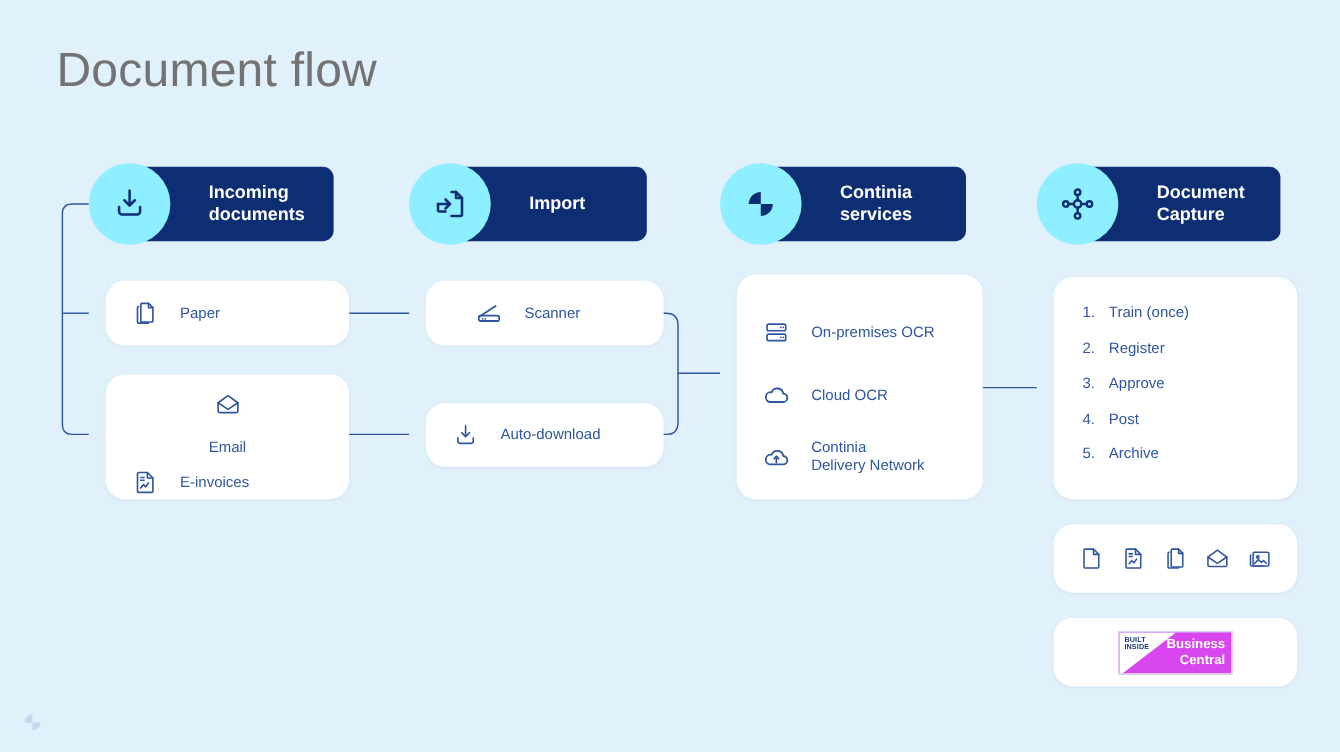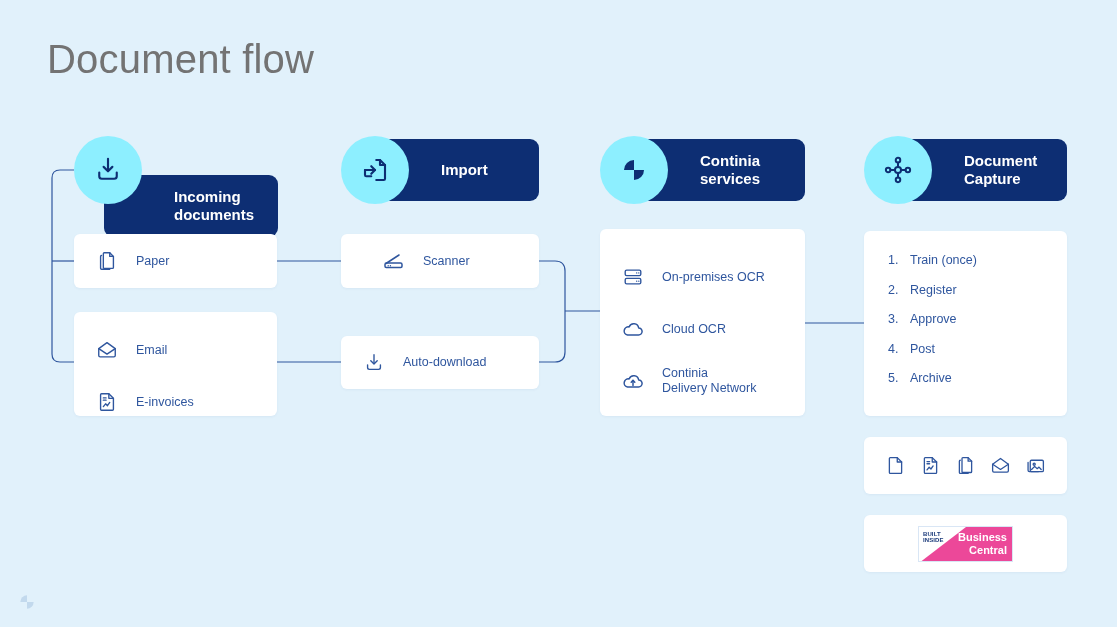--- a/index.html
+++ b/index.html
@@ -80,22 +80,23 @@
     align-items: center;
     justify-content: center;
     z-index: 2;
   }
   .col-header .hdr-circle svg { display: block; }
 
   
   .card {
     position: absolute;
     background: #ffffff;
-    border-radius: 6px;
+    border-radius: 16px;
     box-shadow: 0 1px 3px rgba(20,60,120,0.05);
+    margin-left: 14px;
   }
   .row-item {
     display: flex;
     align-items: center;
     gap: 16px;
     padding: 0 20px;
     height: 52px;
   }
   .row-item .ico {
     width: 26px;
@@ -145,21 +146,21 @@
   .bc-badge-wrap {
     display: flex;
     align-items: center;
     justify-content: center;
     height: 100%;
   }
   .bc-badge {
     position: relative;
     width: 95px;
     height: 36px;
-    background: #ec4899;
+    background: #d946ef;
     overflow: hidden;
     border: 1px solid #d9e6f5;
   }
   .bc-badge .tri {
     position: absolute;
     left: 0; top: 0;
     width: 0; height: 0;
     border-left: 47px solid #ffffff;
     border-bottom: 36px solid transparent;
   }
@@ -213,21 +214,21 @@
     <path d="M539 261 H555 Q565 261 565 271 V352 Q565 362 555 362 H539" stroke="#2f569e" stroke-width="1.2" fill="none"></path>
     <path d="M565 311 H600" stroke="#2f569e" stroke-width="1.2"></path>
 
     <path d="M805 323 H864" stroke="#2f569e" stroke-width="1.2"></path>
 
     <path d="M964 390 H1014 V301 H982" stroke="#2f569e" stroke-width="1.4" fill="none"></path>
     <path d="M989 296 L981 301 L989 306" stroke="#2f569e" stroke-width="1.4" fill="none" stroke-linecap="round" stroke-linejoin="round"></path>
   </svg>
 
   <div class="col-header" style="left:74px; top:139px; width:204px;">
-    <div class="hdr-card" style="width:174px;margin-top:36px;">
+    <div class="hdr-card" style="width:174px;">
       <span class="hdr-title">Incoming
 documents</span>
     </div>
     <div class="hdr-circle">
       <svg width="30" height="30" viewBox="0 0 24 24" fill="none" stroke="#0d2e73" stroke-width="1.7" stroke-linecap="round" stroke-linejoin="round">
         <path d="M12 3v9"></path>
           <path d="M8.5 9.5L12 13l3.5-3.5"></path>
         <path d="M5 14v3a2 2 0 0 0 2 2h10a2 2 0 0 0 2-2v-3"></path>
       </svg>
     </div>
@@ -240,21 +241,21 @@
           <path d="M9 3h6l4 4v12a1 1 0 0 1-1 1H9a1 1 0 0 1-1-1V4a1 1 0 0 1 1-1z"></path>
           <path d="M15 3v4h4"></path>
           <path d="M6 6a1 1 0 0 0-1 1v13a1 1 0 0 0 1 1h9"></path>
         </svg>
       </span>
       <span class="lbl">Paper</span>
     </div>
   </div>
 
   <div class="card" style="left:74px; top:312px; width:203px; height:104px;">
-    <div class="row-item" style="margin-top:12px;">
+    <div class="row-item" style="margin-top:12px;flex-direction:column;">
       <span class="ico">
         <svg width="22" height="22" viewBox="0 0 24 24" fill="none" stroke="#2f569e" stroke-width="1.5" stroke-linecap="round" stroke-linejoin="round">
           <path d="M3 10.5l9-6.5 9 6.5V18a1.5 1.5 0 0 1-1.5 1.5h-15A1.5 1.5 0 0 1 3 18v-7.5z"></path>
           <path d="M3 10.5l9 6 9-6"></path>
         </svg>
       </span>
       <span class="lbl">Email</span>
     </div>
     <div class="row-item">
       <span class="ico">

